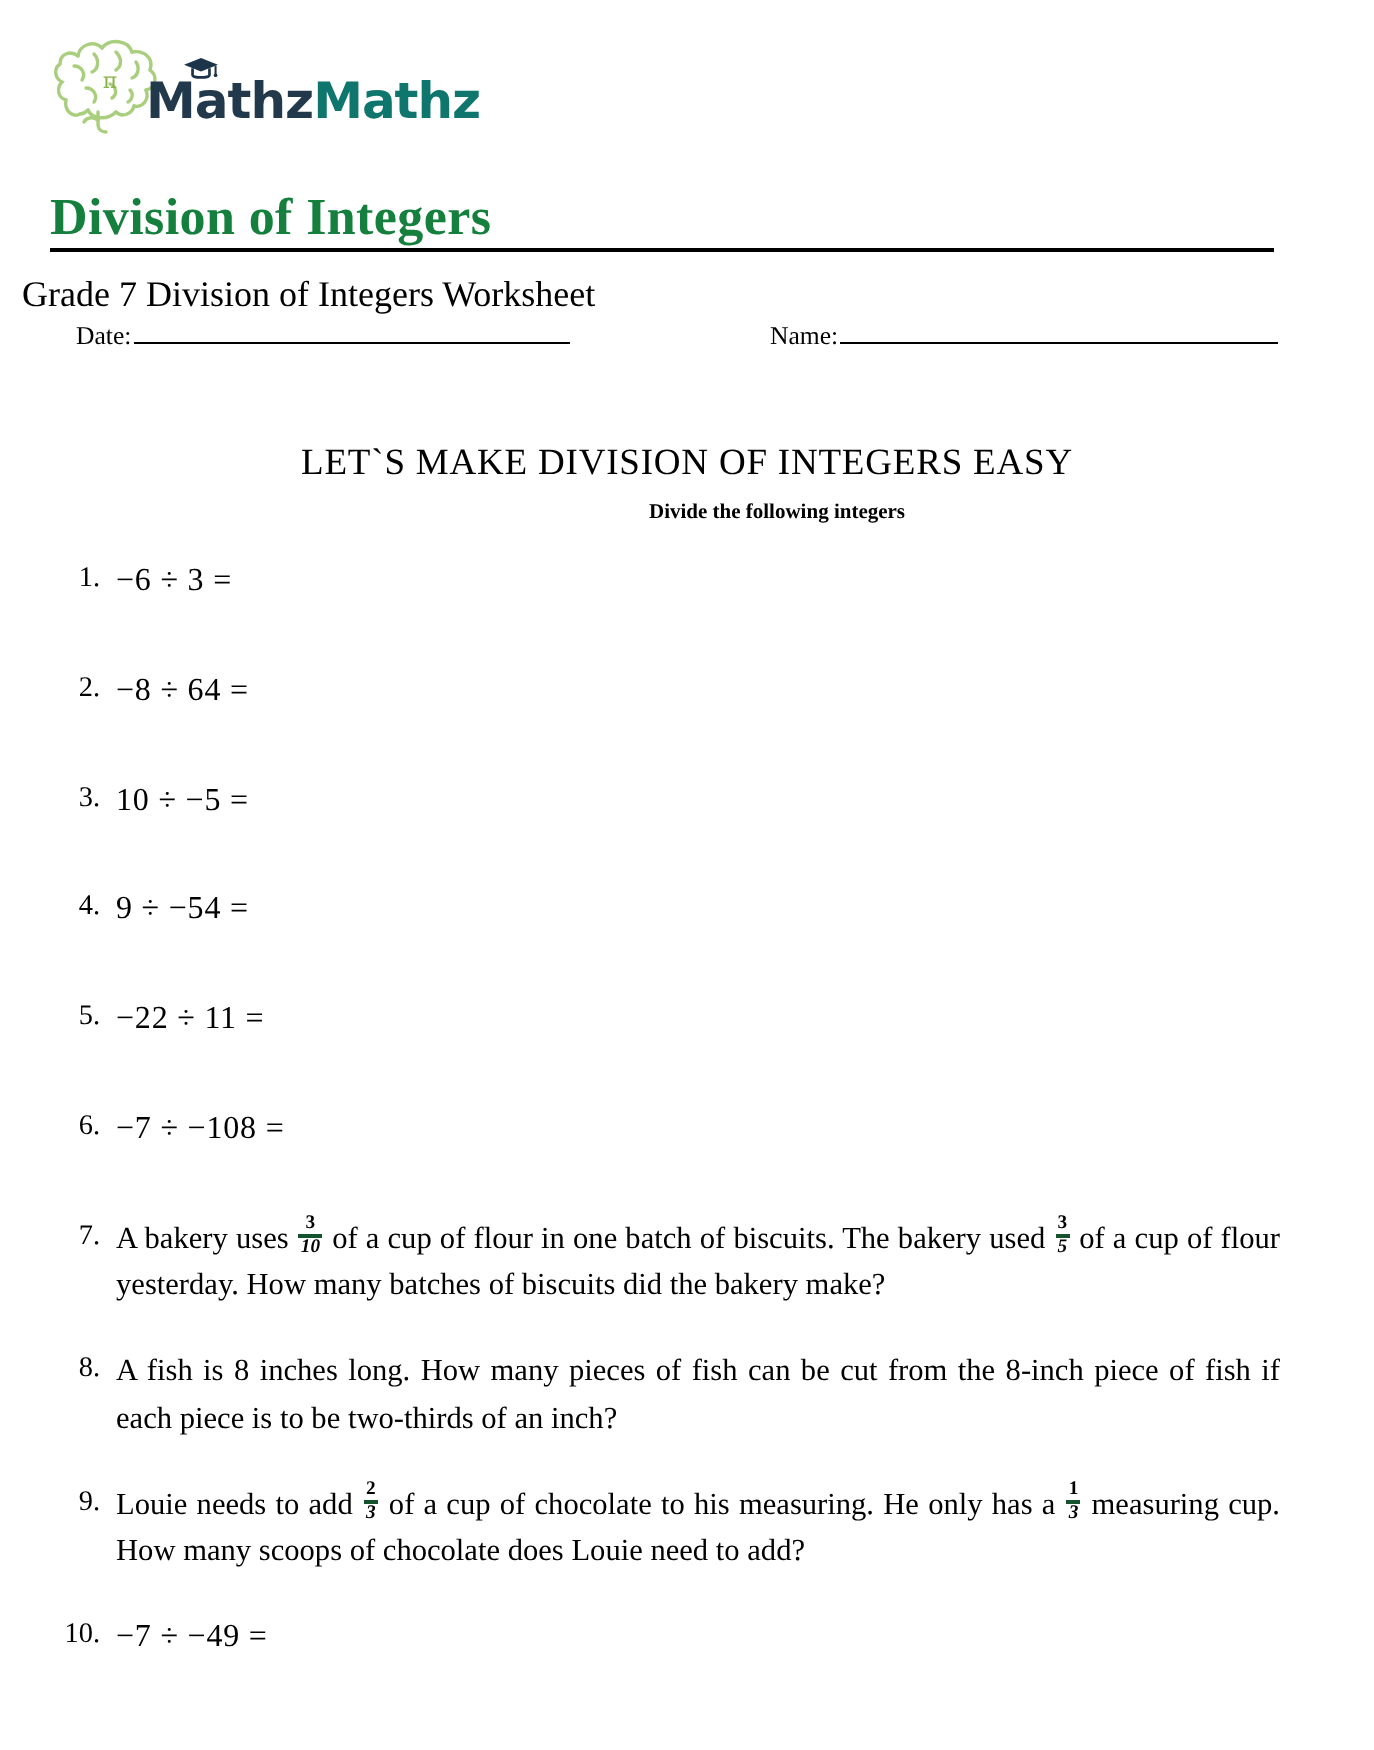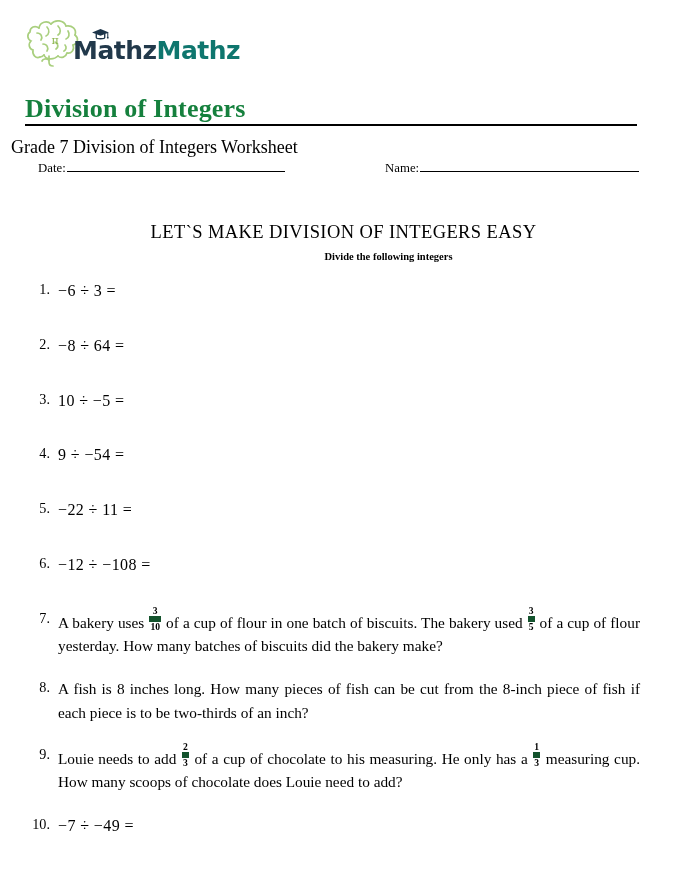--- a/index.html
+++ b/index.html
@@ -172,22 +172,23 @@
     top: -0.18em;
   }
   .frac .n {
     display: block;
     padding: 0 1px;
     font-weight: bold;
   }
   .frac .d {
     display: block;
     padding: 0 1px;
-    border-top: 6px solid #14532d;
-    font-weight: bold;
+    border-top: 2px solid #14532d;
+    font-weight: bold;
+    font-style: italic;
   }
 </style>
 </head>
 <body>
 
 <div class="logo-block">
   <svg class="logo-mark" viewBox="0 0 58 52">
     <g fill="none" stroke="#a9cf7e" stroke-width="1.7" stroke-linecap="round">
       <path d="M14 12 C10 9, 5 11, 5 16 C2 18, 2 23, 6 25 C3 28, 4 33, 8 34 C7 39, 11 43, 15 41"></path>
       <path d="M14 12 C15 6, 22 4, 26 8"></path>
@@ -237,18 +238,18 @@
 
 <div class="section-heading">LET`S MAKE DIVISION OF INTEGERS EASY</div>
 <div class="section-sub">Divide the following integers</div>
 
 <div class="problems" id="problem-list">
     <div class="problem short"><span class="num">1.</span><span class="expr">−6 ÷ 3 =</span></div>
     <div class="problem short"><span class="num">2.</span><span class="expr">−8 ÷ 64 =</span></div>
     <div class="problem short"><span class="num">3.</span><span class="expr">10 ÷ −5 =</span></div>
     <div class="problem short"><span class="num">4.</span><span class="expr">9 ÷ −54 =</span></div>
     <div class="problem short"><span class="num">5.</span><span class="expr">−22 ÷ 11 =</span></div>
-    <div class="problem short"><span class="num">6.</span><span class="expr">−12 ÷ −108 =</span></div>
+    <div class="problem short"><span class="num">6.</span><span class="expr">−7 ÷ −108 =</span></div>
     <div class="problem"><span class="num">7.</span><span><span>A bakery uses </span><span class="frac"><span class="n">3</span><span class="d">10</span></span><span> of a cup of flour in one batch of biscuits. The bakery used </span><span class="frac"><span class="n">3</span><span class="d">5</span></span><span> of a cup of flour yesterday. How many batches of biscuits did the bakery make?</span></span></div>
     <div class="problem"><span class="num">8.</span><span><span>A fish is 8 inches long. How many pieces of fish can be cut from the 8-inch piece of fish if each piece is to be two-thirds of an inch?</span></span></div>
     <div class="problem"><span class="num">9.</span><span><span>Louie needs to add </span><span class="frac"><span class="n">2</span><span class="d">3</span></span><span> of a cup of chocolate to his measuring. He only has a </span><span class="frac"><span class="n">1</span><span class="d">3</span></span><span> measuring cup. How many scoops of chocolate does Louie need to add?</span></span></div>
     <div class="problem short"><span class="num">10.</span><span class="expr">−7 ÷ −49 =</span></div>
   </div>
 
 </body></html>

